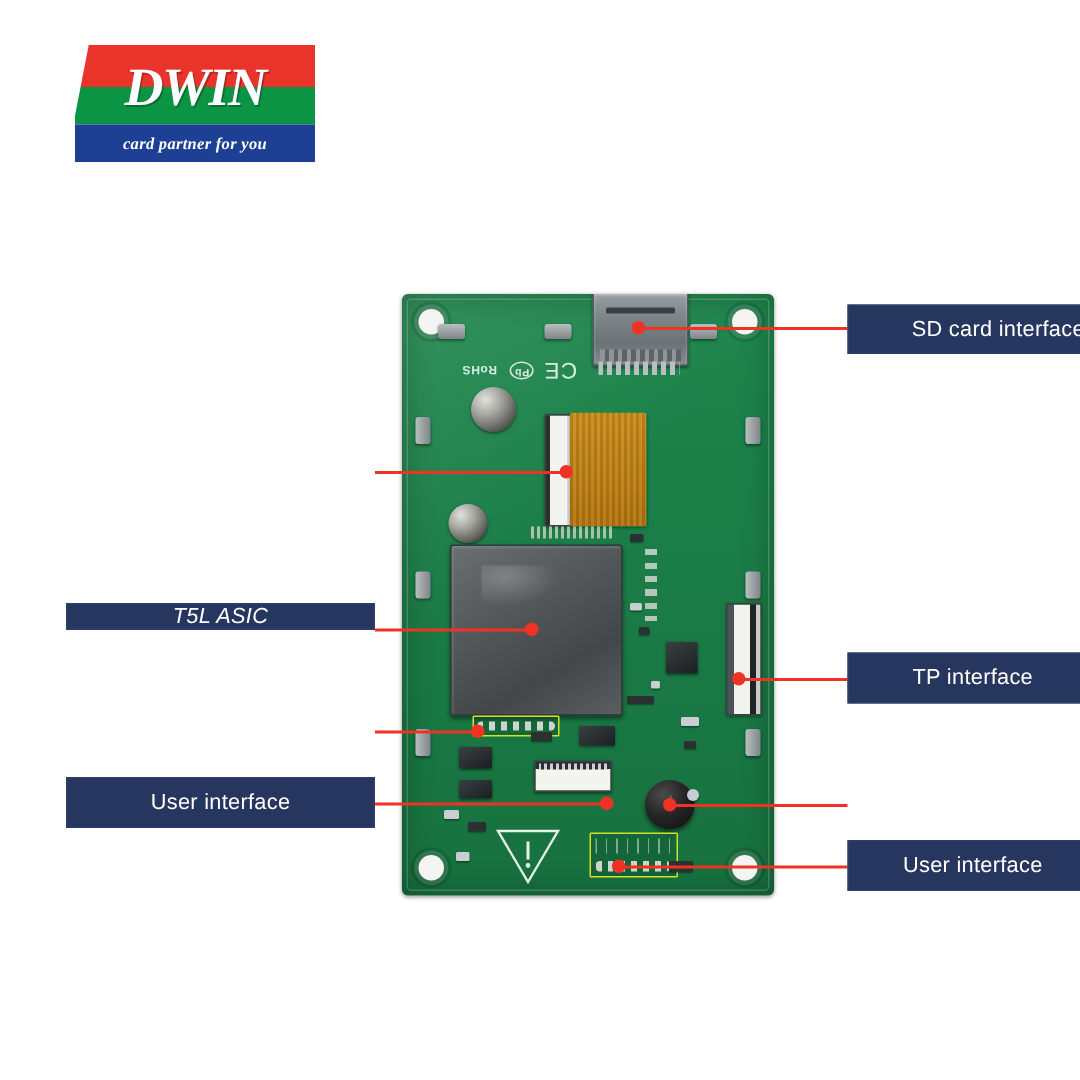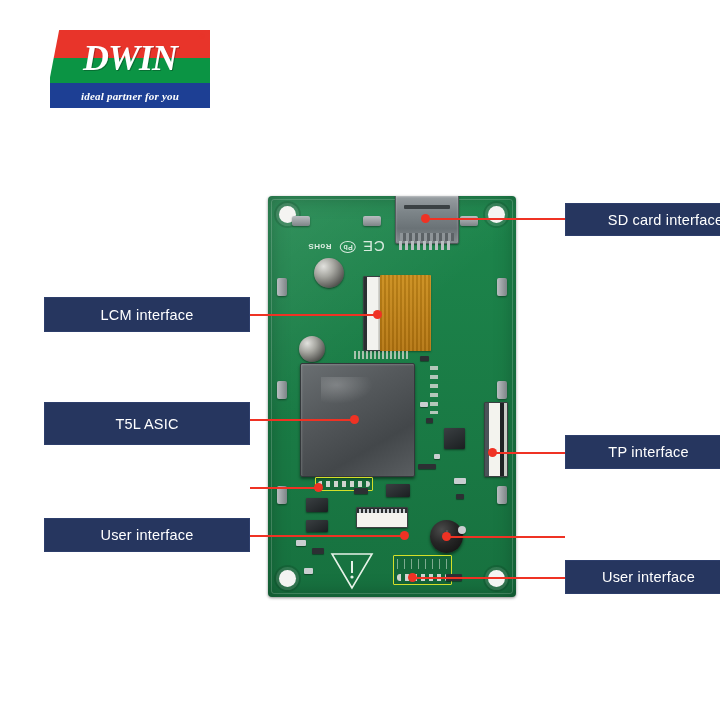--- a/index.html
+++ b/index.html
@@ -258,21 +258,21 @@
 
 <div id="stage">
 
   <div class="logo">
     <div class="logo-skew">
       <div class="band band-red"></div>
       <div class="band band-green"></div>
       <div class="band band-blue"></div>
     </div>
     <div class="logo-word">DWIN</div>
-    <div class="logo-tag">ideal partner for you</div>
+    <div class="logo-tag">card partner for you</div>
     <div class="logo-r">®</div>
   </div>
 
   <div class="board">
     <div class="board-edge"></div>
 
     <div class="hole tl"></div>
     <div class="hole tr"></div>
     <div class="hole bl"></div>
     <div class="hole br"></div>
@@ -369,25 +369,22 @@
   <div class="dot" style="left:414px;top:532px;"></div>
   <div class="leader" style="left:418px;top:536px;width:119px;"></div>
 
   <div class="dot" style="left:380px;top:573px;"></div>
   <div class="leader" style="left:384px;top:577px;width:153px;"></div>
 
   <div class="callout" style="left:537px;top:203px;width:201px;height:33px;">
     <span>SD card interface</span>
   </div>
 
-  <div class="callout" style="left:16px;top:297px;width:206px;height:35px;">
-    <span>LCM interface</span>
-  </div>
-
-  <div class="callout" style="left:16px;top:402px;width:206px;height:43px;">
+
+  <div class="callout" style="left:16px;top:402px;width:206px;height:18px;font-style:italic;">
     <span>T5L ASIC</span>
   </div>
 
   <div class="callout" style="left:537px;top:435px;width:167px;height:34px;">
     <span>TP interface</span>
   </div>
 
 
   <div class="callout" style="left:16px;top:518px;width:206px;height:34px;">
     <span>User interface</span>

